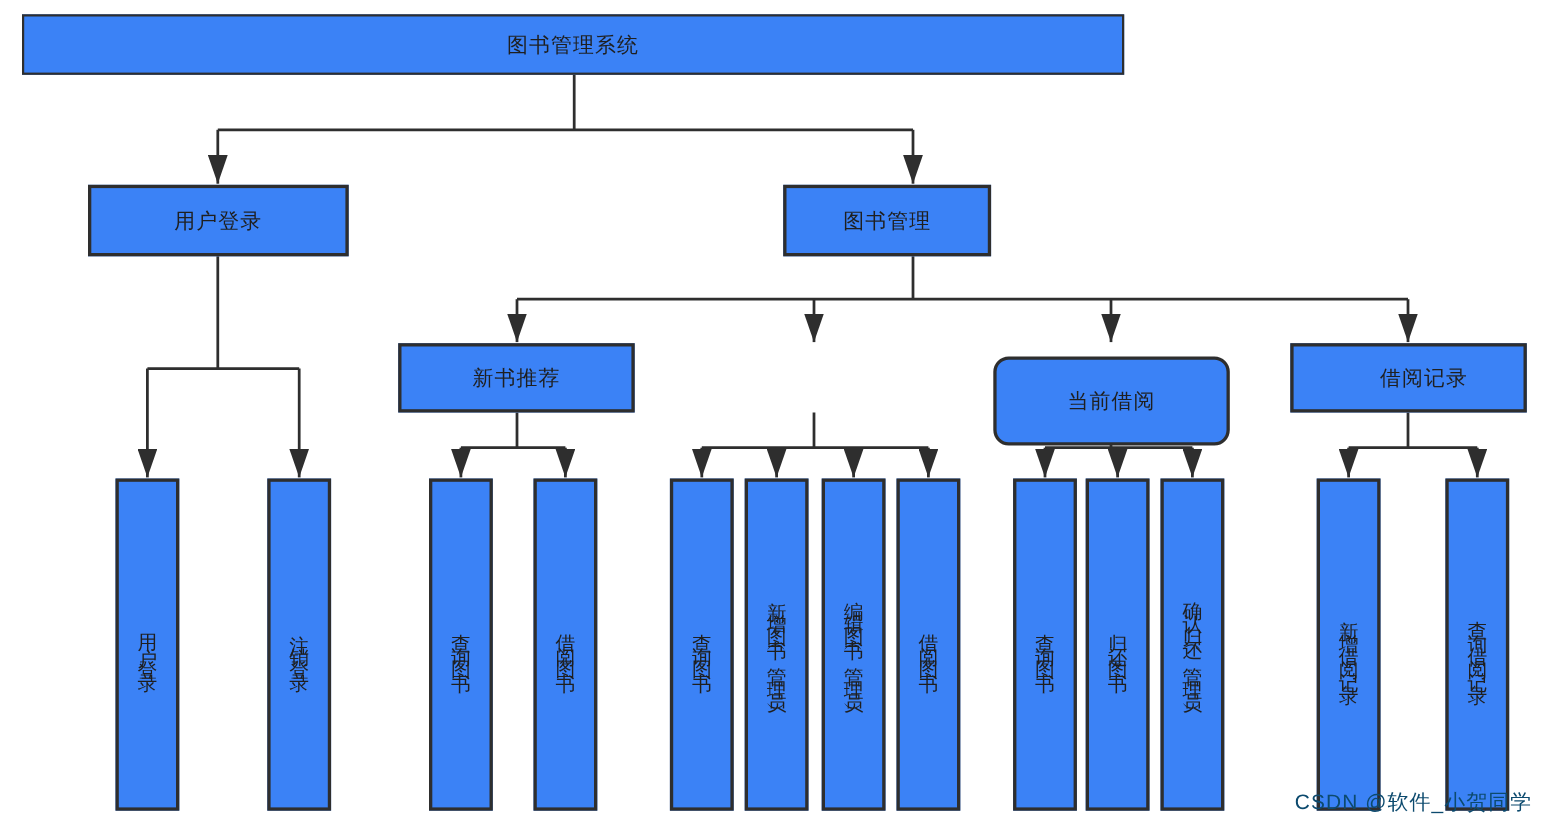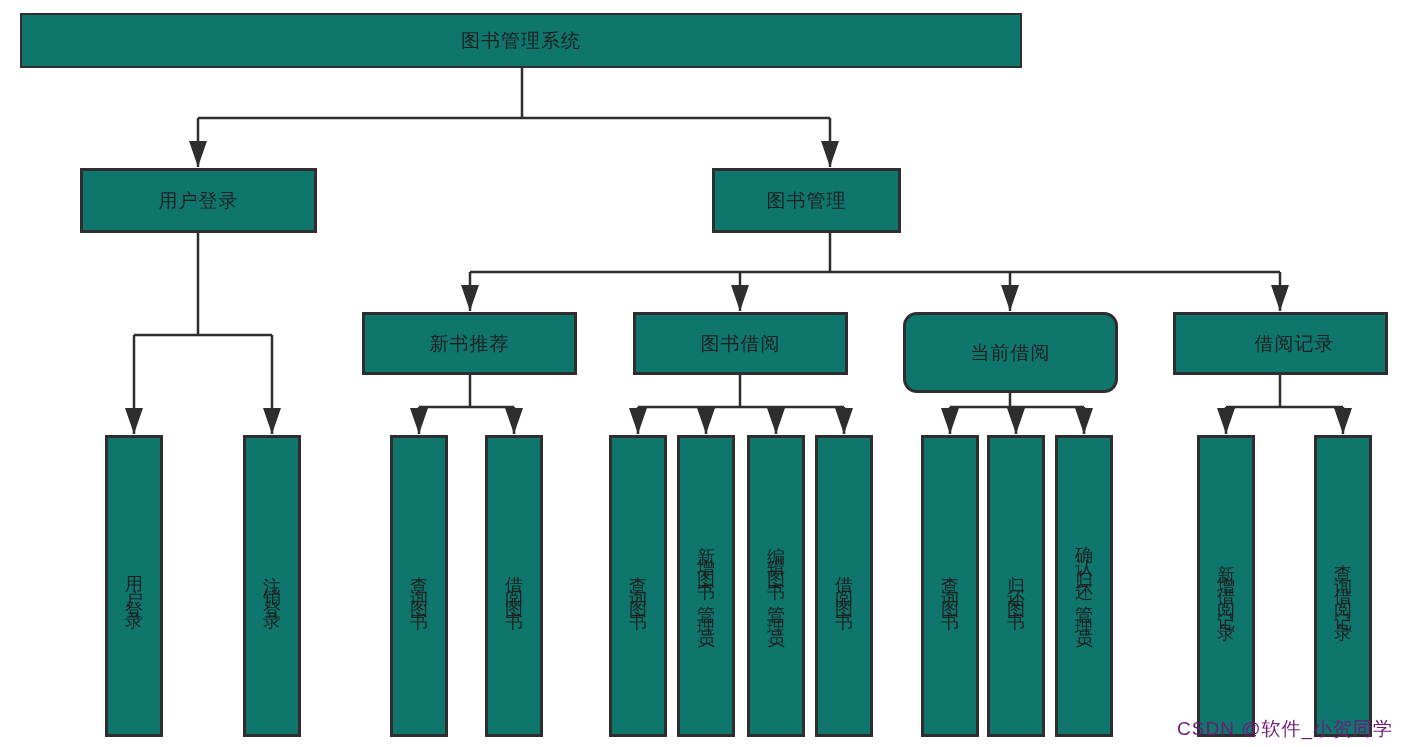--- a/index.html
+++ b/index.html
@@ -15,21 +15,21 @@
   }
 
   .connectors {
     position: absolute;
     left: 0; top: 0;
     z-index: 0;
   }
 
   .node {
     position: absolute;
-    background: #0f766e;
+    background: #3b82f6;
     border: 3px solid #2e2e2e;
     display: flex;
     align-items: center;
     justify-content: center;
     z-index: 1;
     color: #1f1f1f;
   }
 
   .hbox .label {
     font-size: 19px;
@@ -46,21 +46,21 @@
     letter-spacing: 12px;
     white-space: nowrap;
   }
 
   .watermark {
     position: absolute;
     right: 12px;
     bottom: 5px;
     z-index: 2;
     font-size: 19px;
-    color: #701a75;
+    color: #0c4a6e;
     letter-spacing: 1px;
     white-space: nowrap;
   }
 </style>
 </head>
 <body>
 
 <div class="canvas">
 
   <svg class="connectors" width="1405" height="747" viewBox="0 0 1405 747">
@@ -113,24 +113,21 @@
   <div class="node hbox" style="left:80px; top:168px; width:237px; height:65px;">
     <span class="label">用户登录</span>
   </div>
   <div class="node hbox" style="left:712px; top:168px; width:189px; height:65px;">
     <span class="label">图书管理</span>
   </div>
 
   <div class="node hbox" style="left:362px; top:312px; width:215px; height:63px;">
     <span class="label">新书推荐</span>
   </div>
-  <div class="node hbox" style="left:633px; top:312px; width:215px; height:63px;">
-    <span class="label">图书借阅</span>
-  </div>
-  <div class="node hbox" style="left:903px; top:312px; width:215px; height:81px;border-radius:14px;">
+  <div class="node hbox" style="left:903px; top:324px; width:215px; height:81px;border-radius:14px;">
     <span class="label">当前借阅</span>
   </div>
   <div class="node hbox" style="left:1173px; top:312px; width:215px; height:63px;padding-left:28px;">
     <span class="label">借阅记录</span>
   </div>
 
   <div class="node vbox" style="left:105px; top:435px; width:58px; height:302px;">
     <span class="label">用户登录</span>
   </div>
   <div class="node vbox" style="left:243px; top:435px; width:58px; height:302px;">

